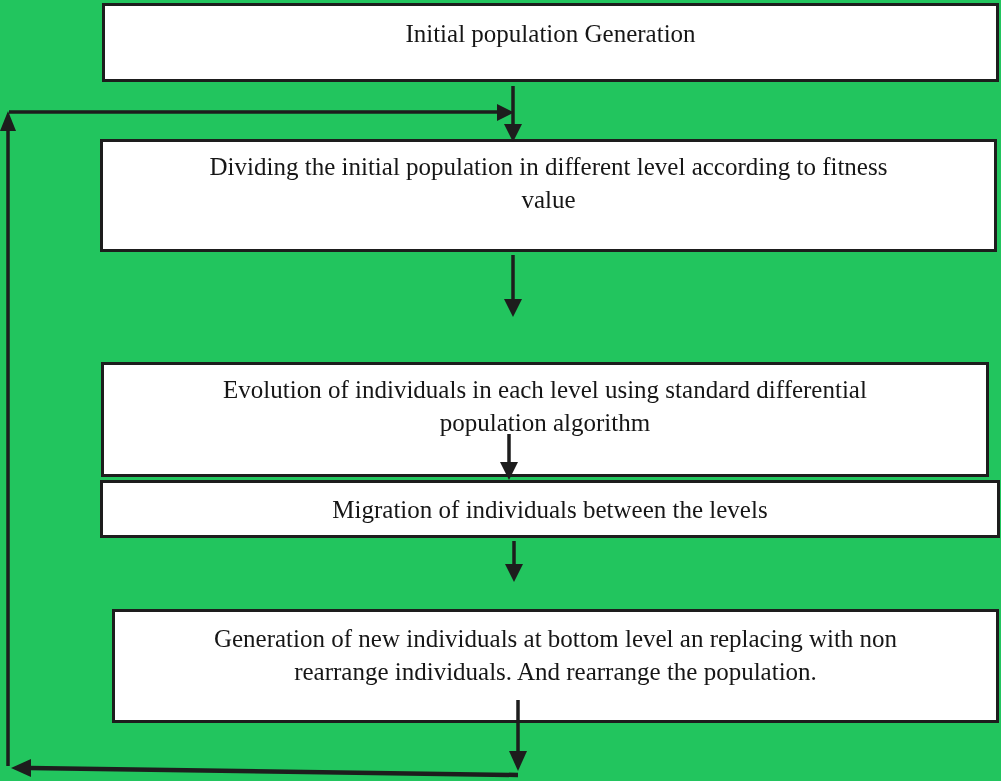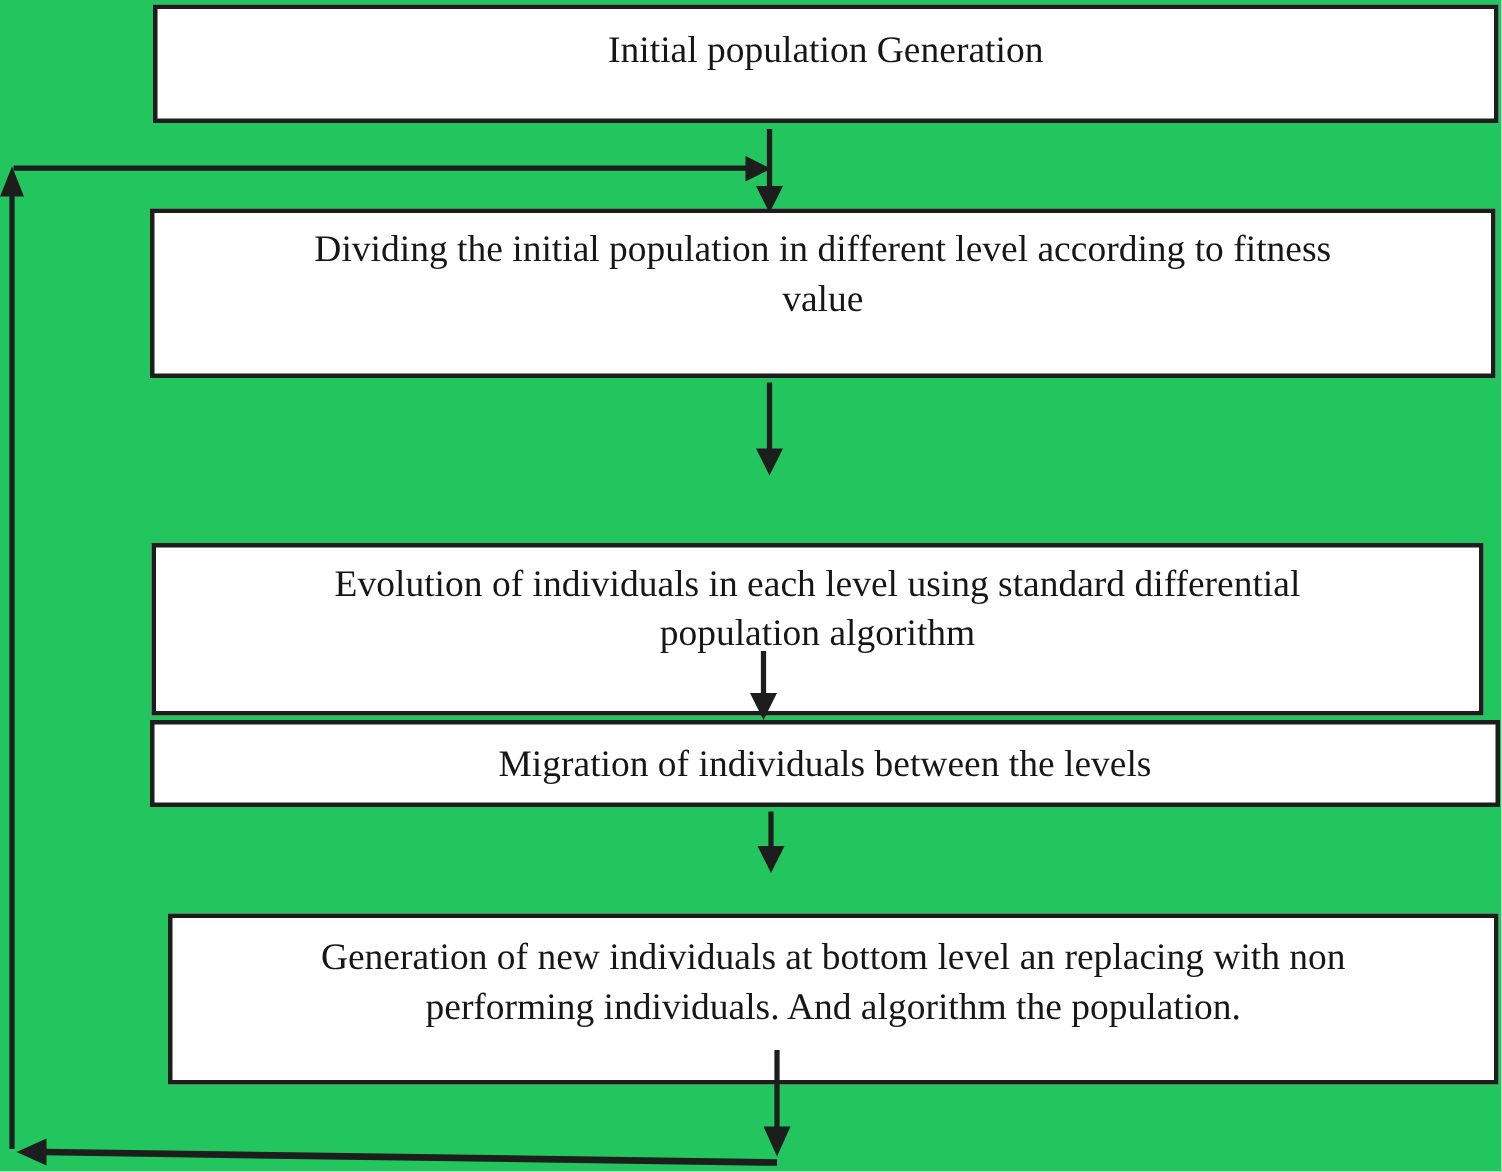--- a/index.html
+++ b/index.html
@@ -56,21 +56,21 @@
     <span class="line">Evolution of individuals in each level using standard differential</span>
     <span class="line">population algorithm</span>
   </div>
 
   <div class="flow-box" id="box-4">
     <span class="line">Migration of individuals between the levels</span>
   </div>
 
   <div class="flow-box" id="box-5">
     <span class="line">Generation of new individuals at bottom level an replacing with non</span>
-    <span class="line">performing individuals. And algorithm the population.</span>
+    <span class="line">rearrange individuals. And rearrange the population.</span>
   </div>
 
   <svg class="connectors" viewBox="0 0 1001 781" xmlns="http://www.w3.org/2000/svg">
 
     <g>
       <line x1="513" y1="86" x2="513" y2="126" stroke-width="3.5"></line>
       <polygon points="504,124 522,124 513,142"></polygon>
     </g>
 
     <g>

